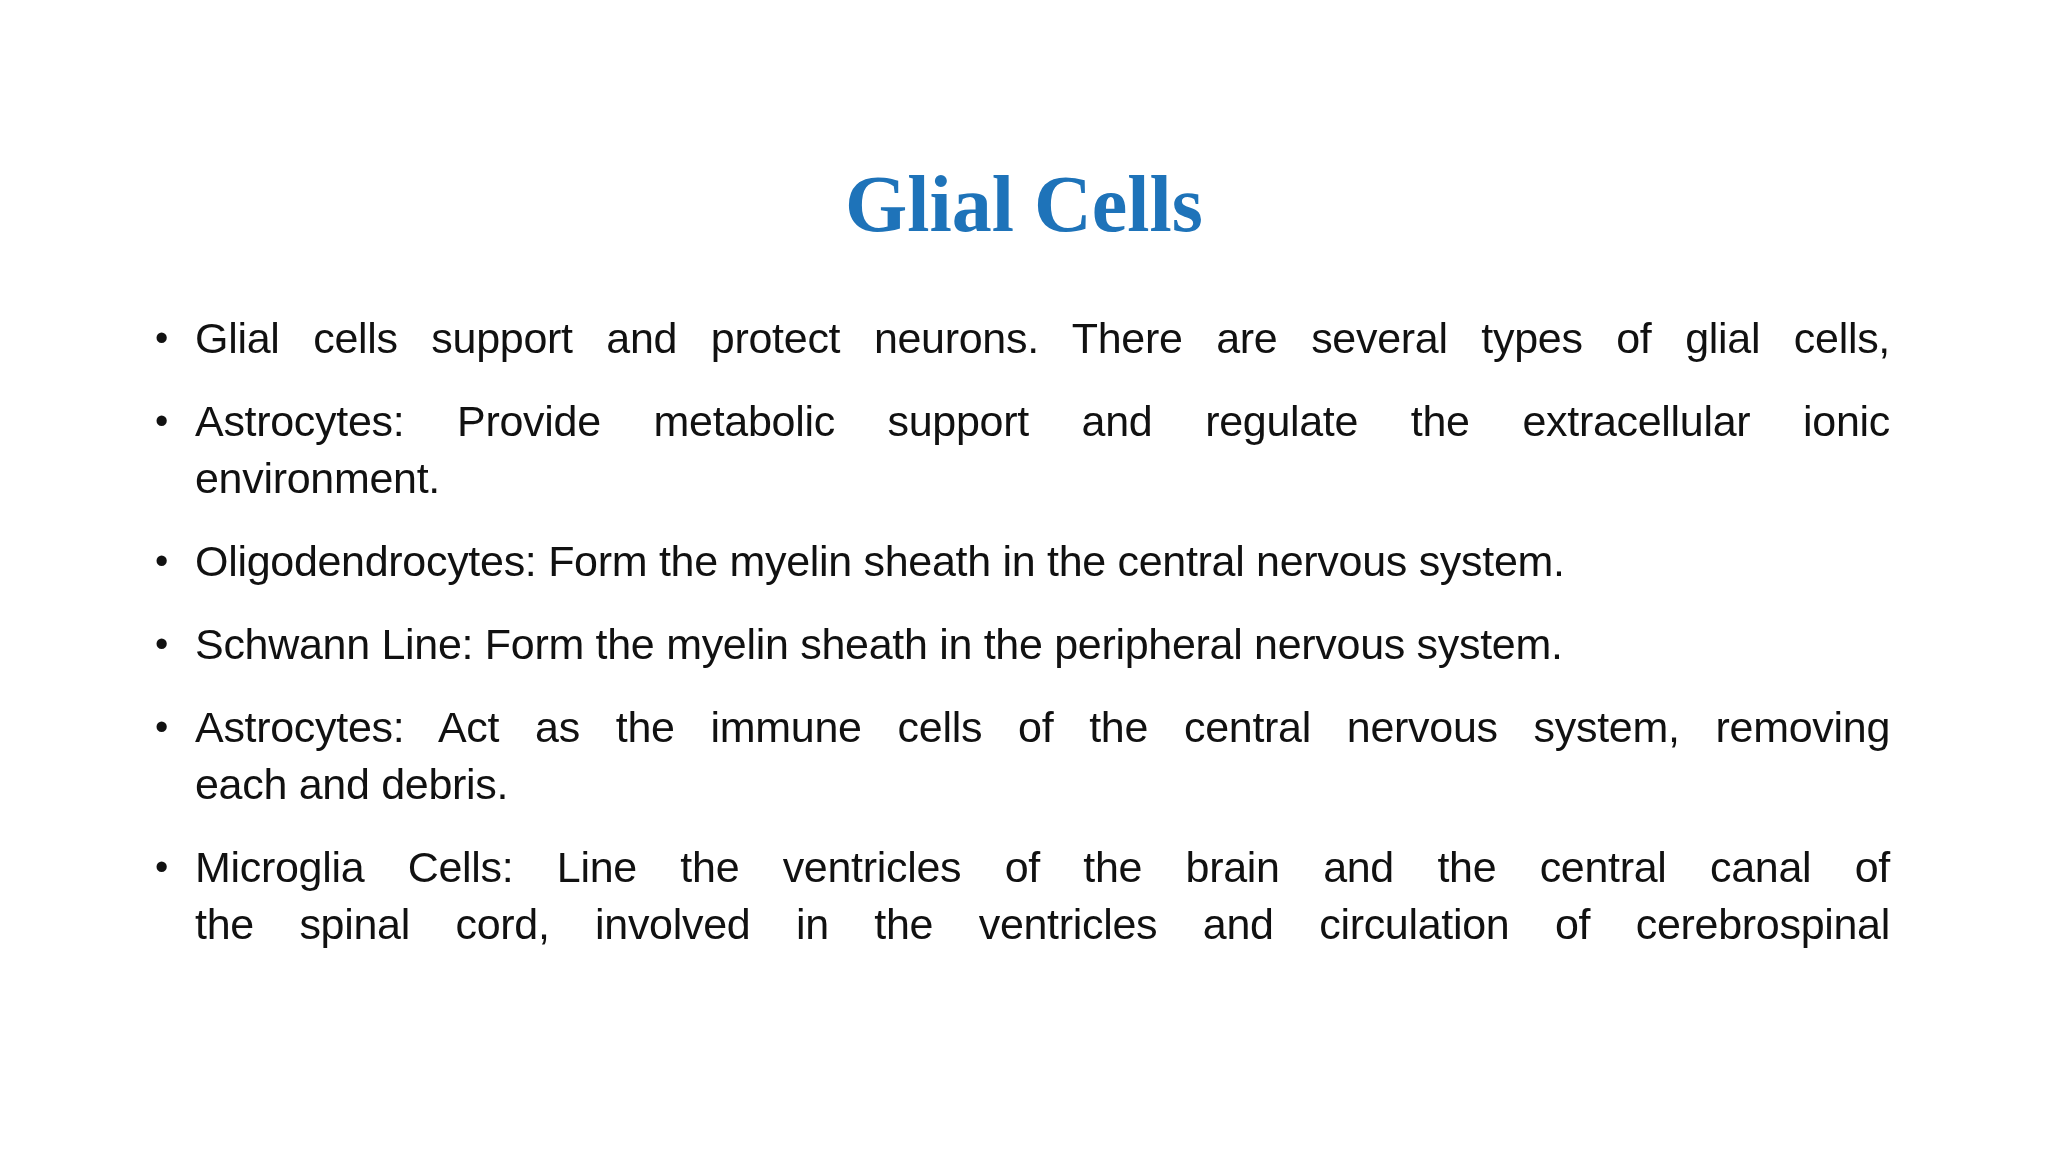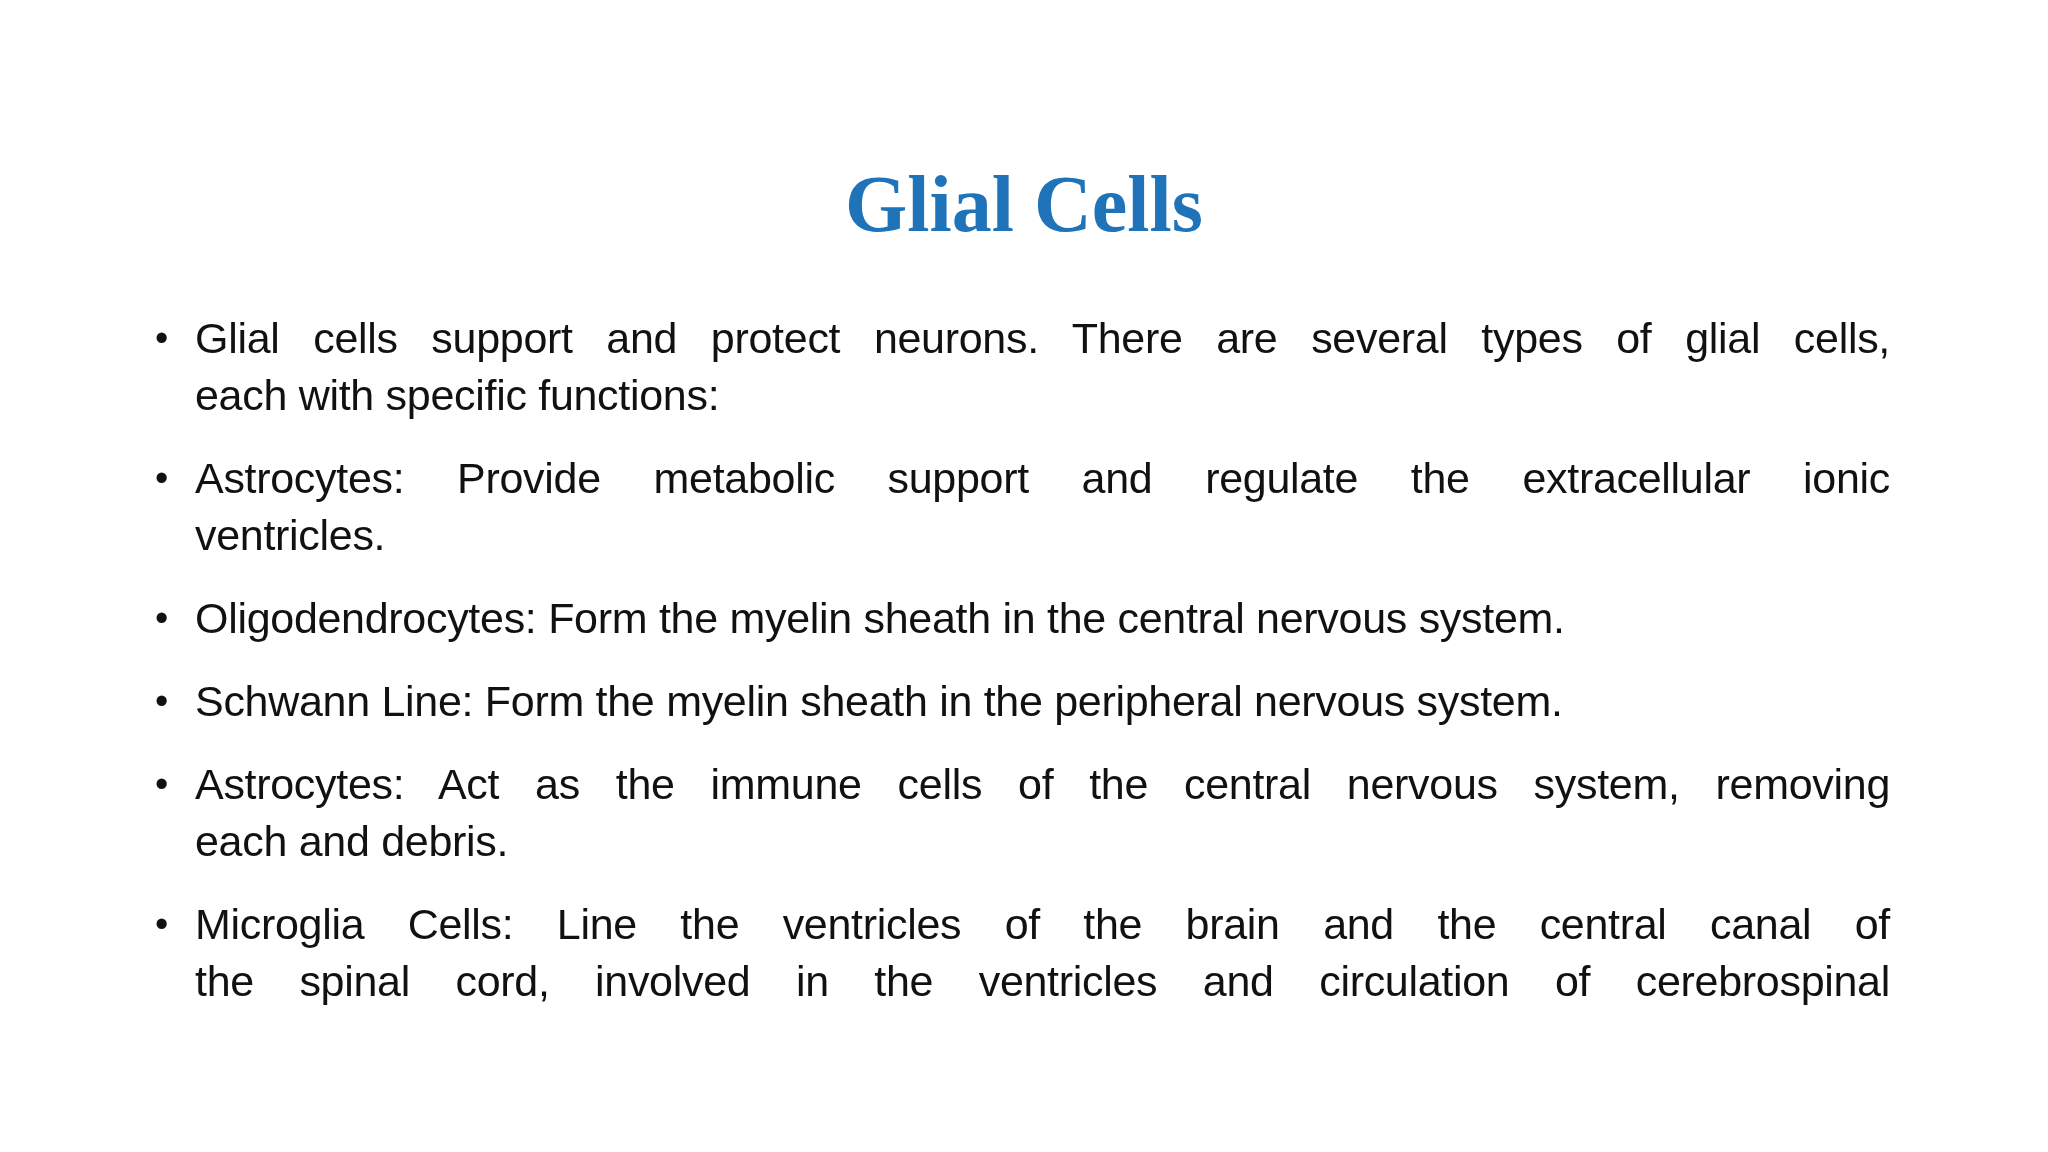--- a/index.html
+++ b/index.html
@@ -58,26 +58,25 @@
 </style>
 </head>
 <body>
 
 <div class="slide" style="background: rgb(255, 255, 255); color: rgb(17, 17, 17); margin-top: 38px;">
   <h1 class="slide-title" style="color: rgb(30, 115, 185);">Glial Cells</h1>
   <ul class="bullet-list">
       <li class="bullet-item">
         <span class="bullet-marker">•</span>
         <div class="bullet-line just">Glial cells support and protect neurons. There are several types of glial cells,</div>
-        <div class="bullet-line">each with specific functions:</div>
       </li>
       <li class="bullet-item">
         <span class="bullet-marker">•</span>
         <div class="bullet-line just"><span class="bullet-term">Astrocytes</span>: Provide metabolic support and regulate the extracellular ionic</div>
-        <div class="bullet-line">ventricles.</div>
+        <div class="bullet-line">environment.</div>
       </li>
       <li class="bullet-item">
         <span class="bullet-marker">•</span>
         <div class="bullet-line"><span class="bullet-term">Oligodendrocytes:</span> Form the myelin sheath in the central nervous system.</div>
       </li>
       <li class="bullet-item">
         <span class="bullet-marker">•</span>
         <div class="bullet-line"><span class="bullet-term">Schwann Line</span>: Form the myelin sheath in the peripheral nervous system.</div>
       </li>
       <li class="bullet-item">

